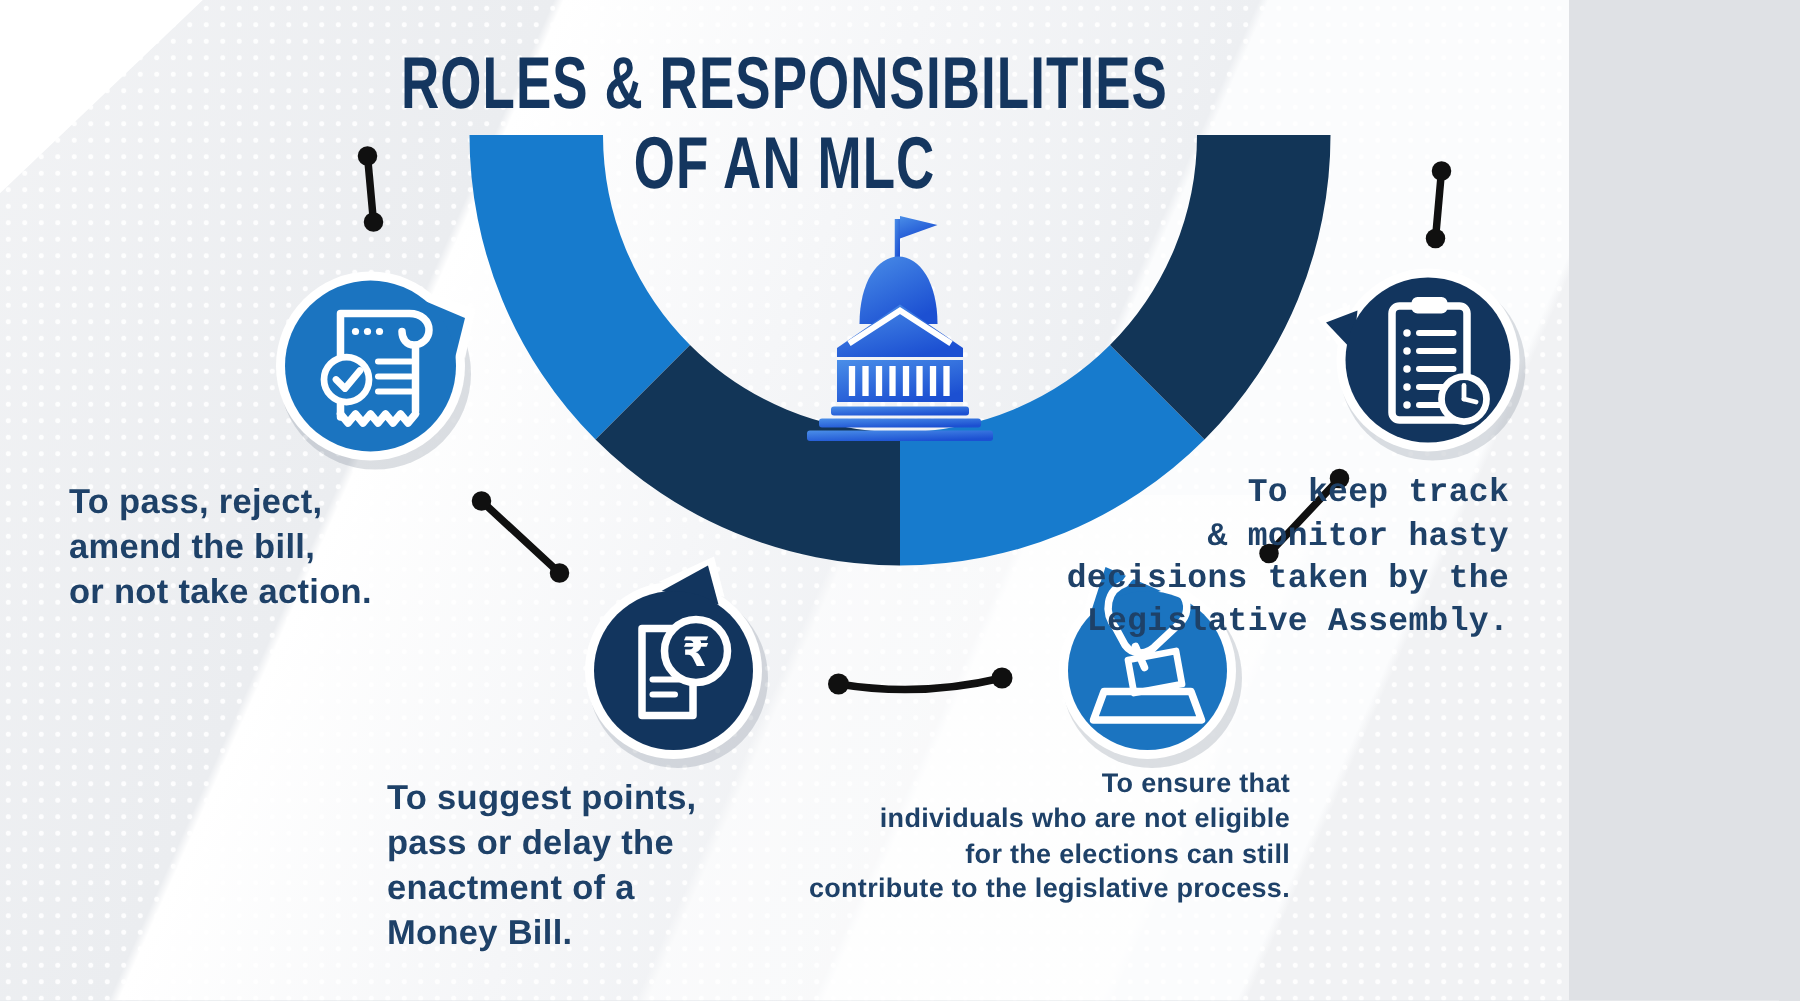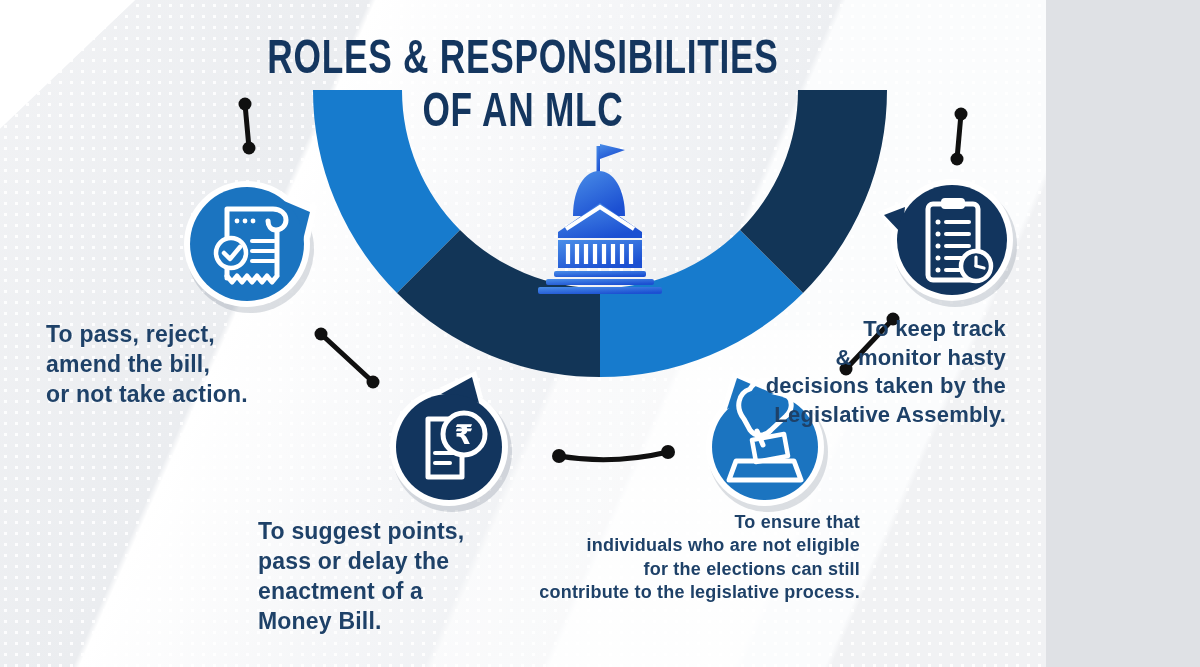--- a/index.html
+++ b/index.html
@@ -35,21 +35,21 @@
     transform:scaleX(0.72); transform-origin:50% 50%; white-space:nowrap;
   }
   .art{position:absolute; left:0; top:0; z-index:4;}
   .caption{
     position:absolute; z-index:6; color:#1e4168; font-weight:bold;
     white-space:pre-line; line-height:1.3; letter-spacing:0.2px;
   }
   .cap-left{left:46px; top:320px; width:260px; font-size:23px; text-align:left;}
   .cap-bottom-left{left:258px; top:517px; width:260px; font-size:23px; text-align:left;}
   .cap-bottom-right{right:186px; top:511px; width:540px; font-size:18px; text-align:right;}
-  .cap-right{right:40px; top:315px; width:320px; font-size:22px; text-align:right;}
+  .cap-right{right:40px; top:315px; width:320px; font-size:22px; text-align:right;font-family:Liberation Mono, monospace;}
 </style>
 </head>
 <body>
 
 <div class="page">
 
   <header class="title">
     <div class="l1">ROLES &amp; RESPONSIBILITIES</div>
     <div class="l2">OF AN MLC</div>
   </header>

